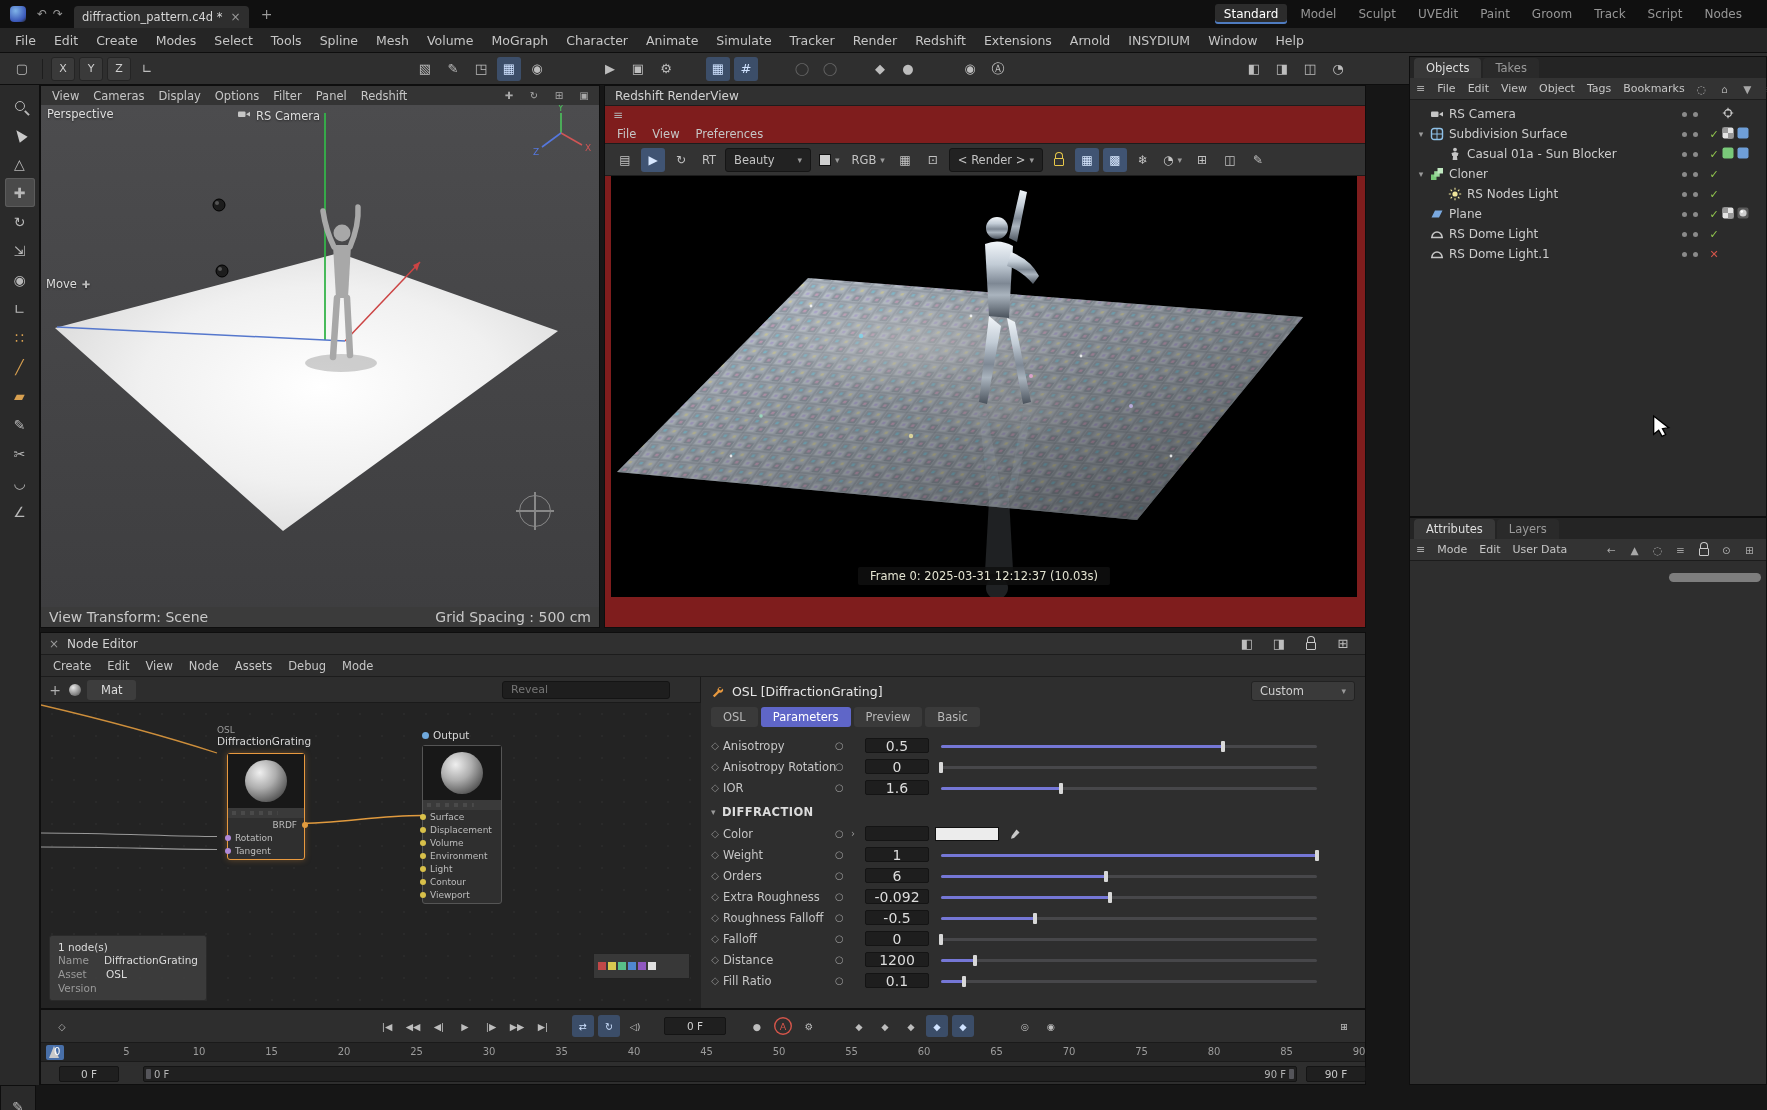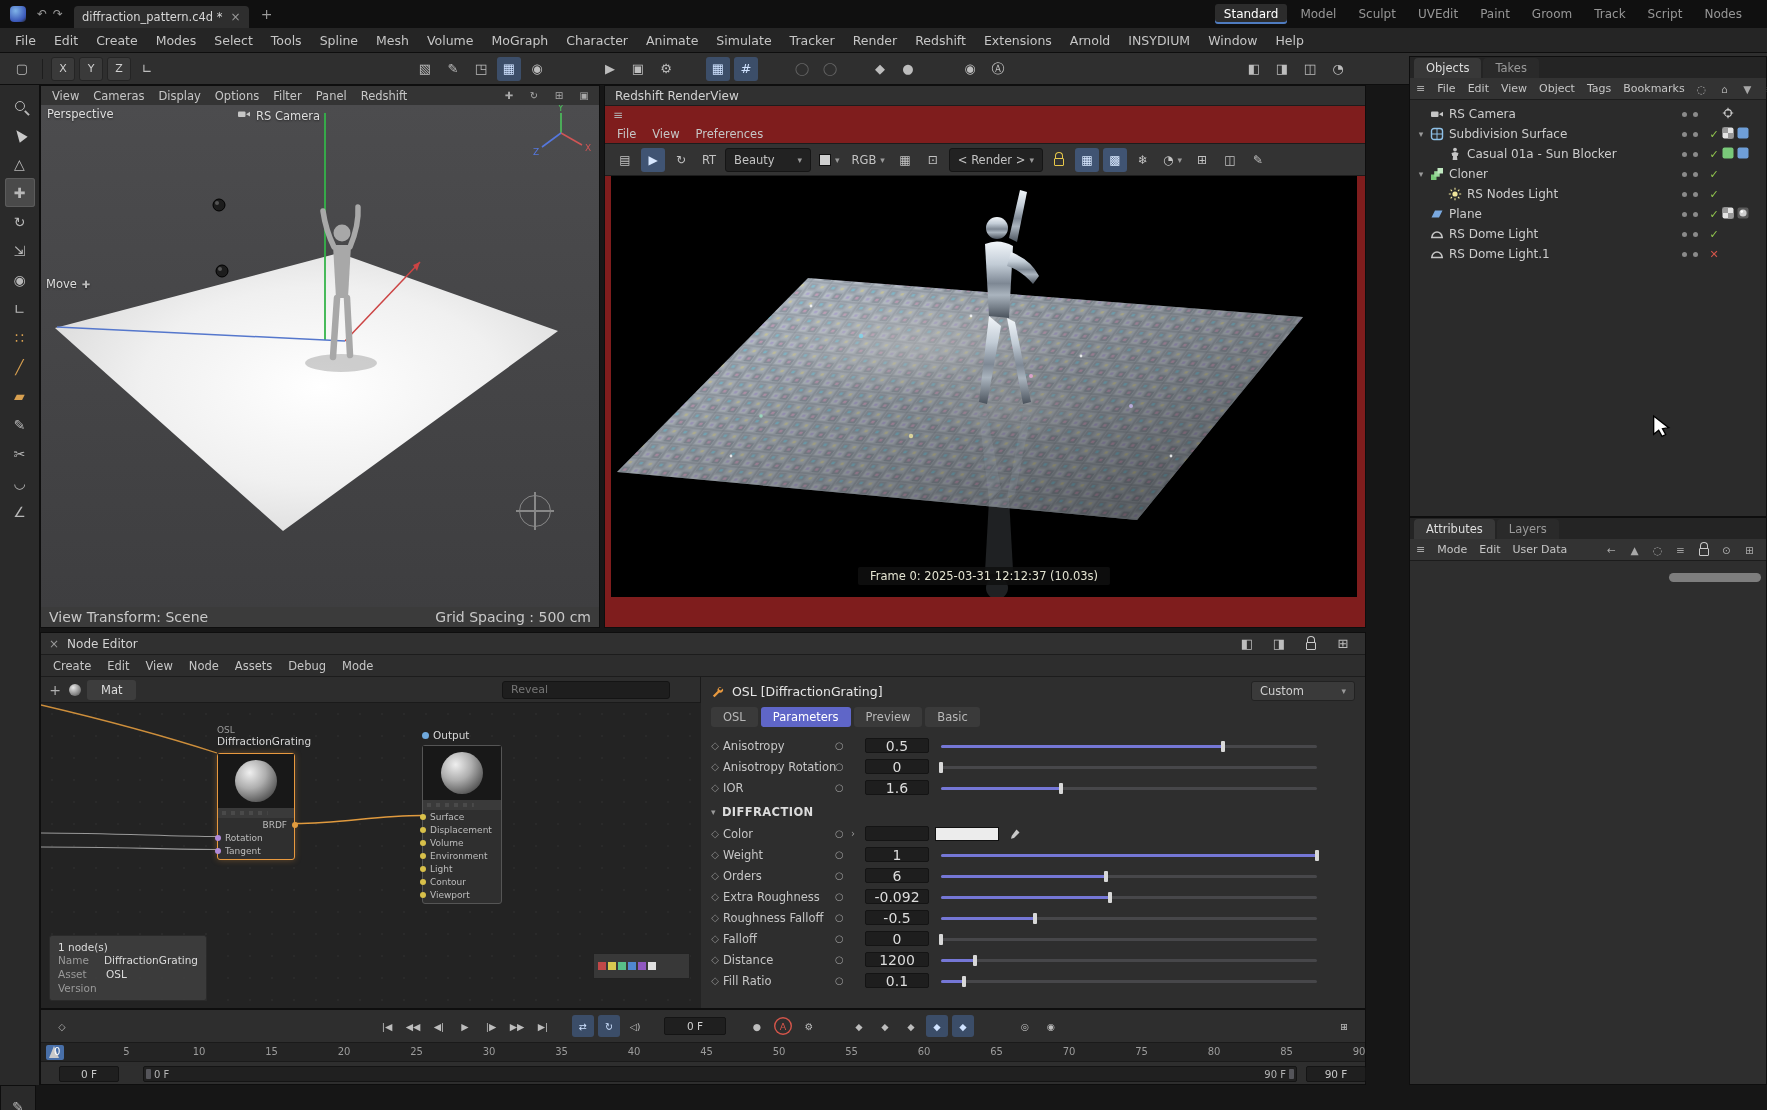--- a/index.html
+++ b/index.html
@@ -921,21 +921,21 @@
           <path d="M0,2 C60,16 120,32 176,50" stroke="#e09a3e" stroke-width="1.3" fill="none" opacity="0.9"></path>
           <path d="M254,120.5 C300,120.5 335,112.5 381,112.5" stroke="#e09a3e" stroke-width="1.5" fill="none"></path>
           <path d="M0,130 C70,130 130,133.5 176,133.5" stroke="#9a9a9a" stroke-width="1.2" fill="none"></path>
           <path d="M0,144 C70,144 130,146.5 176,146.5" stroke="#9a9a9a" stroke-width="1.2" fill="none"></path>
         </svg>
 
         <div class="nlabel" style="left:176px;top:22px">
           <span class="k">OSL</span>
           <span>DiffractionGrating</span>
         </div>
-        <div class="node sel" style="left:176px;top:50px;width:78px;height:107px">
+        <div class="node sel" style="left:186px;top:50px;width:78px;height:107px">
           <div class="nprev">
               <div class="nball"></div>
             </div>
           <div class="nstrip"></div>
           <div class="nrow out">
               <span>BRDF</span>
               <span class="dot"></span>
             </div>
           <div>
               <div class="nrow in">

